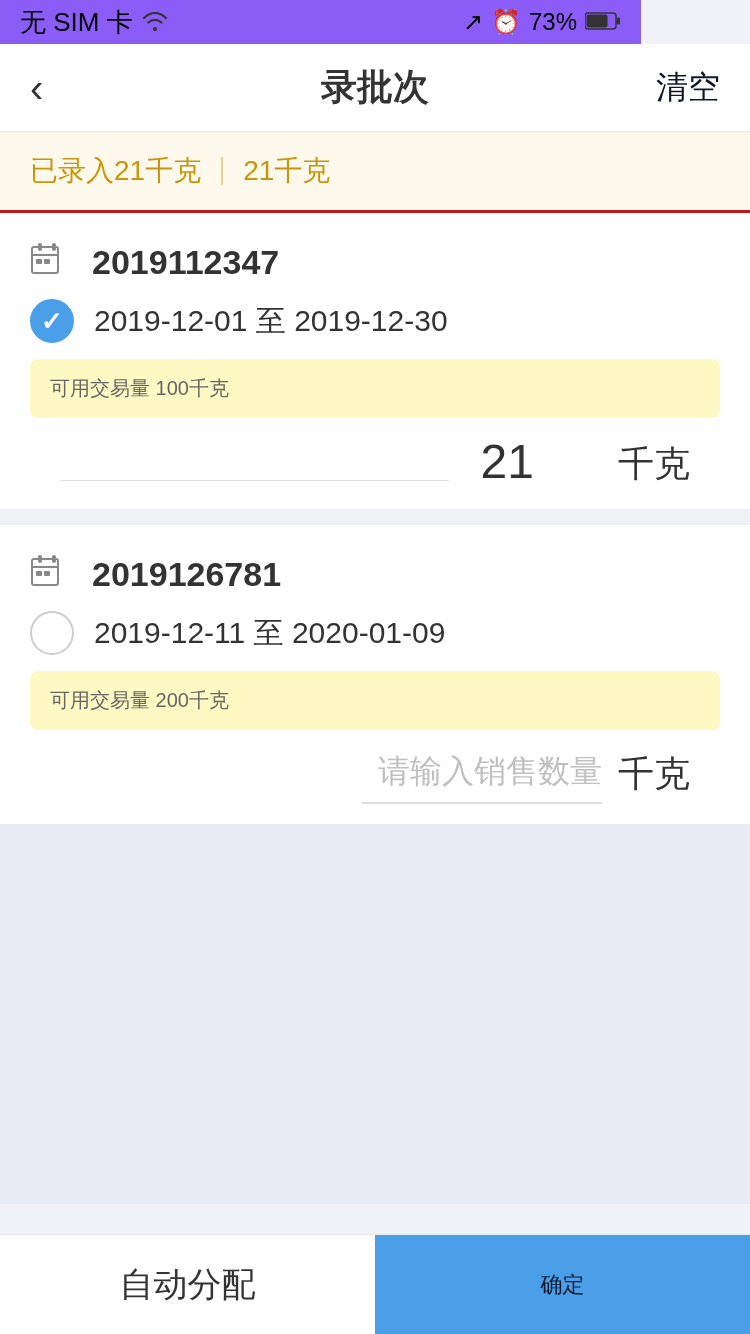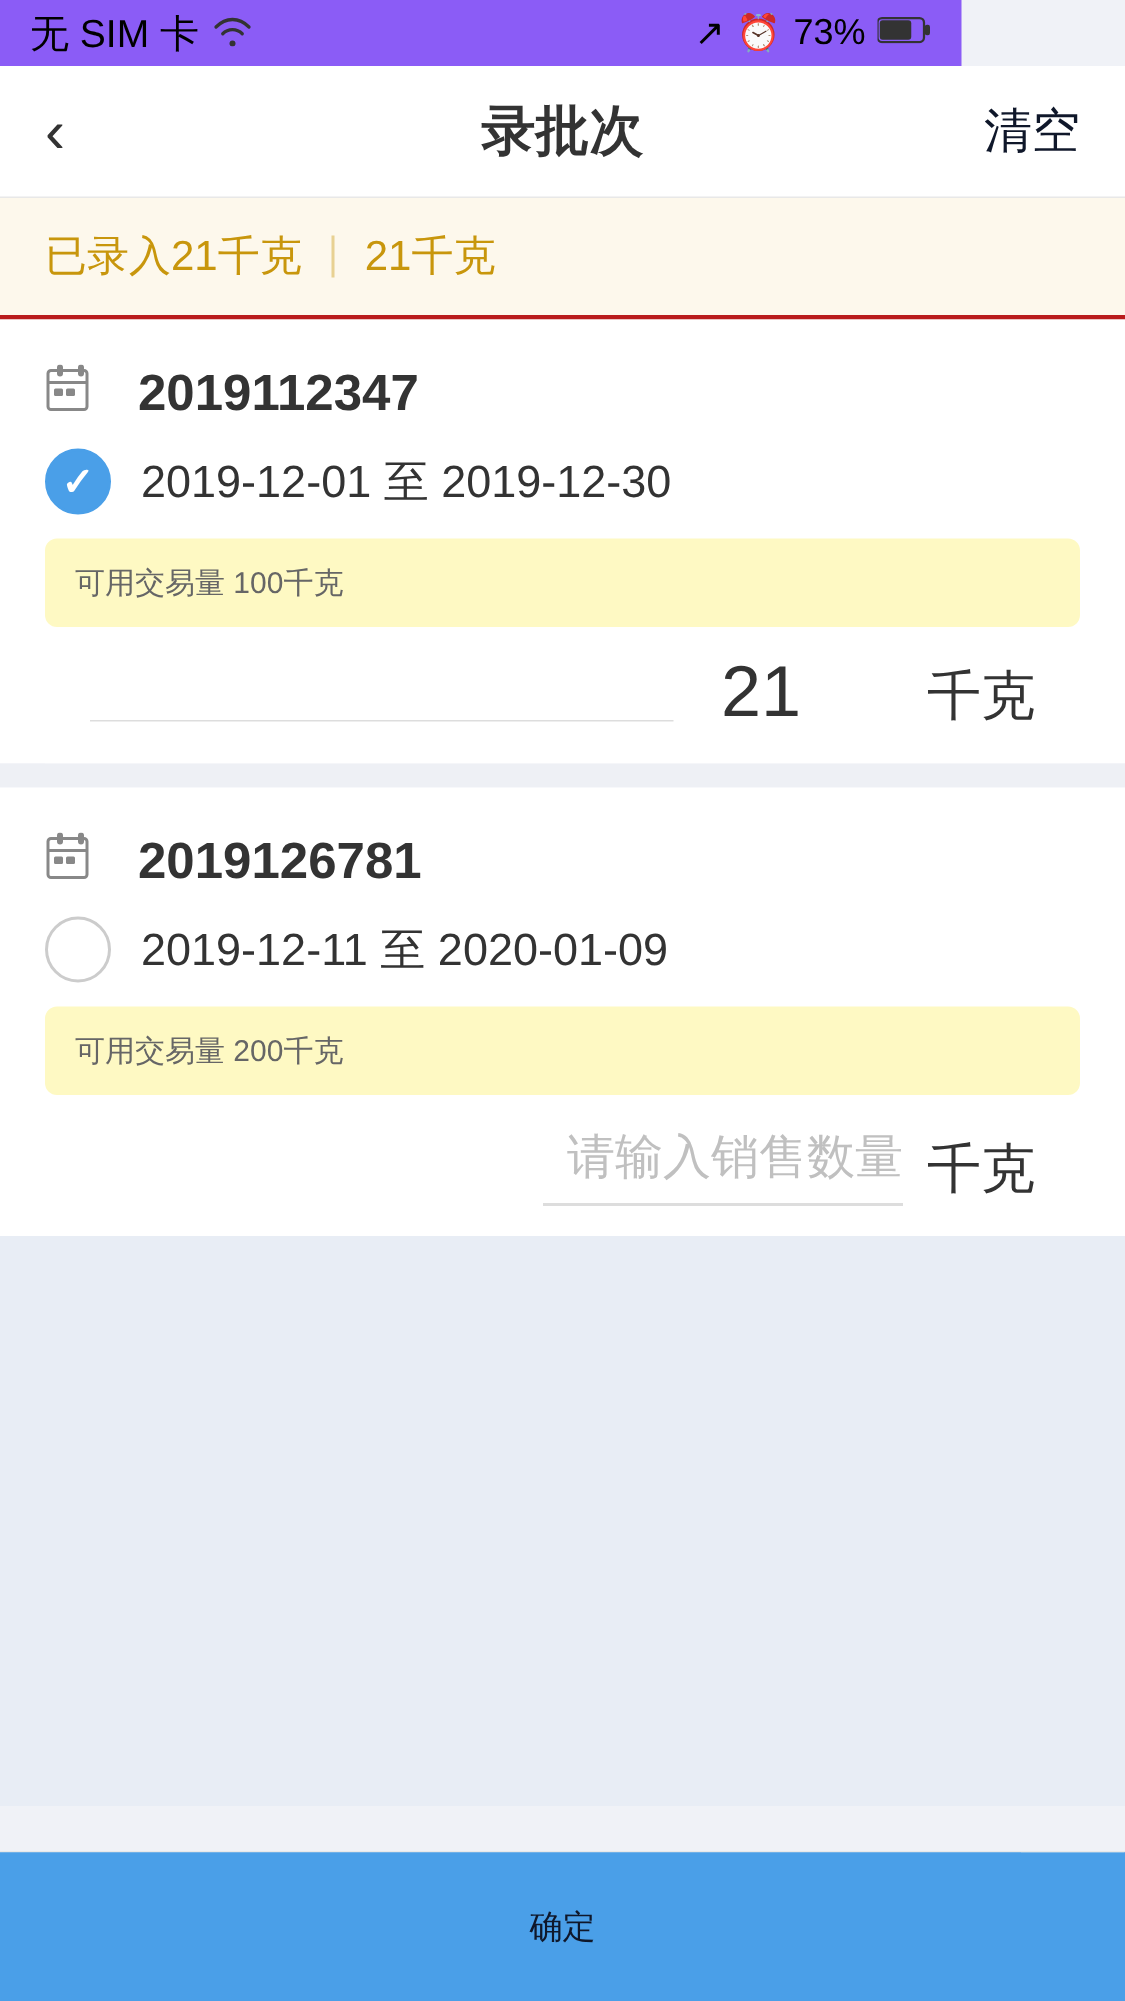--- a/index.html
+++ b/index.html
@@ -184,21 +184,21 @@
 
     
     .section-divider {
       height: 16px;
       background: #eef0f5;
     }
 
     
     .input-row {
       display: flex;
-      align-items: flex-end;
+      align-items: flex-start;
       justify-content: flex-end;
       padding: 20px 30px;
       background: #fff;
       gap: 16px;
     }
     .input-placeholder {
       font-size: 32px;
       color: #c0c0c0;
     }
     .input-unit {
@@ -350,14 +350,15 @@
     </div>
     <span class="input-unit">千克</span>
   </div>
 </div>
 
 <div class="empty-area"></div>
 
 <div style="height: 100px;"></div>
 
 <div class="bottom-bar">
+  <button class="btn-auto">自动分配</button>
   <button class="btn-confirm">确定</button>
 </div>
 
 </body></html>

